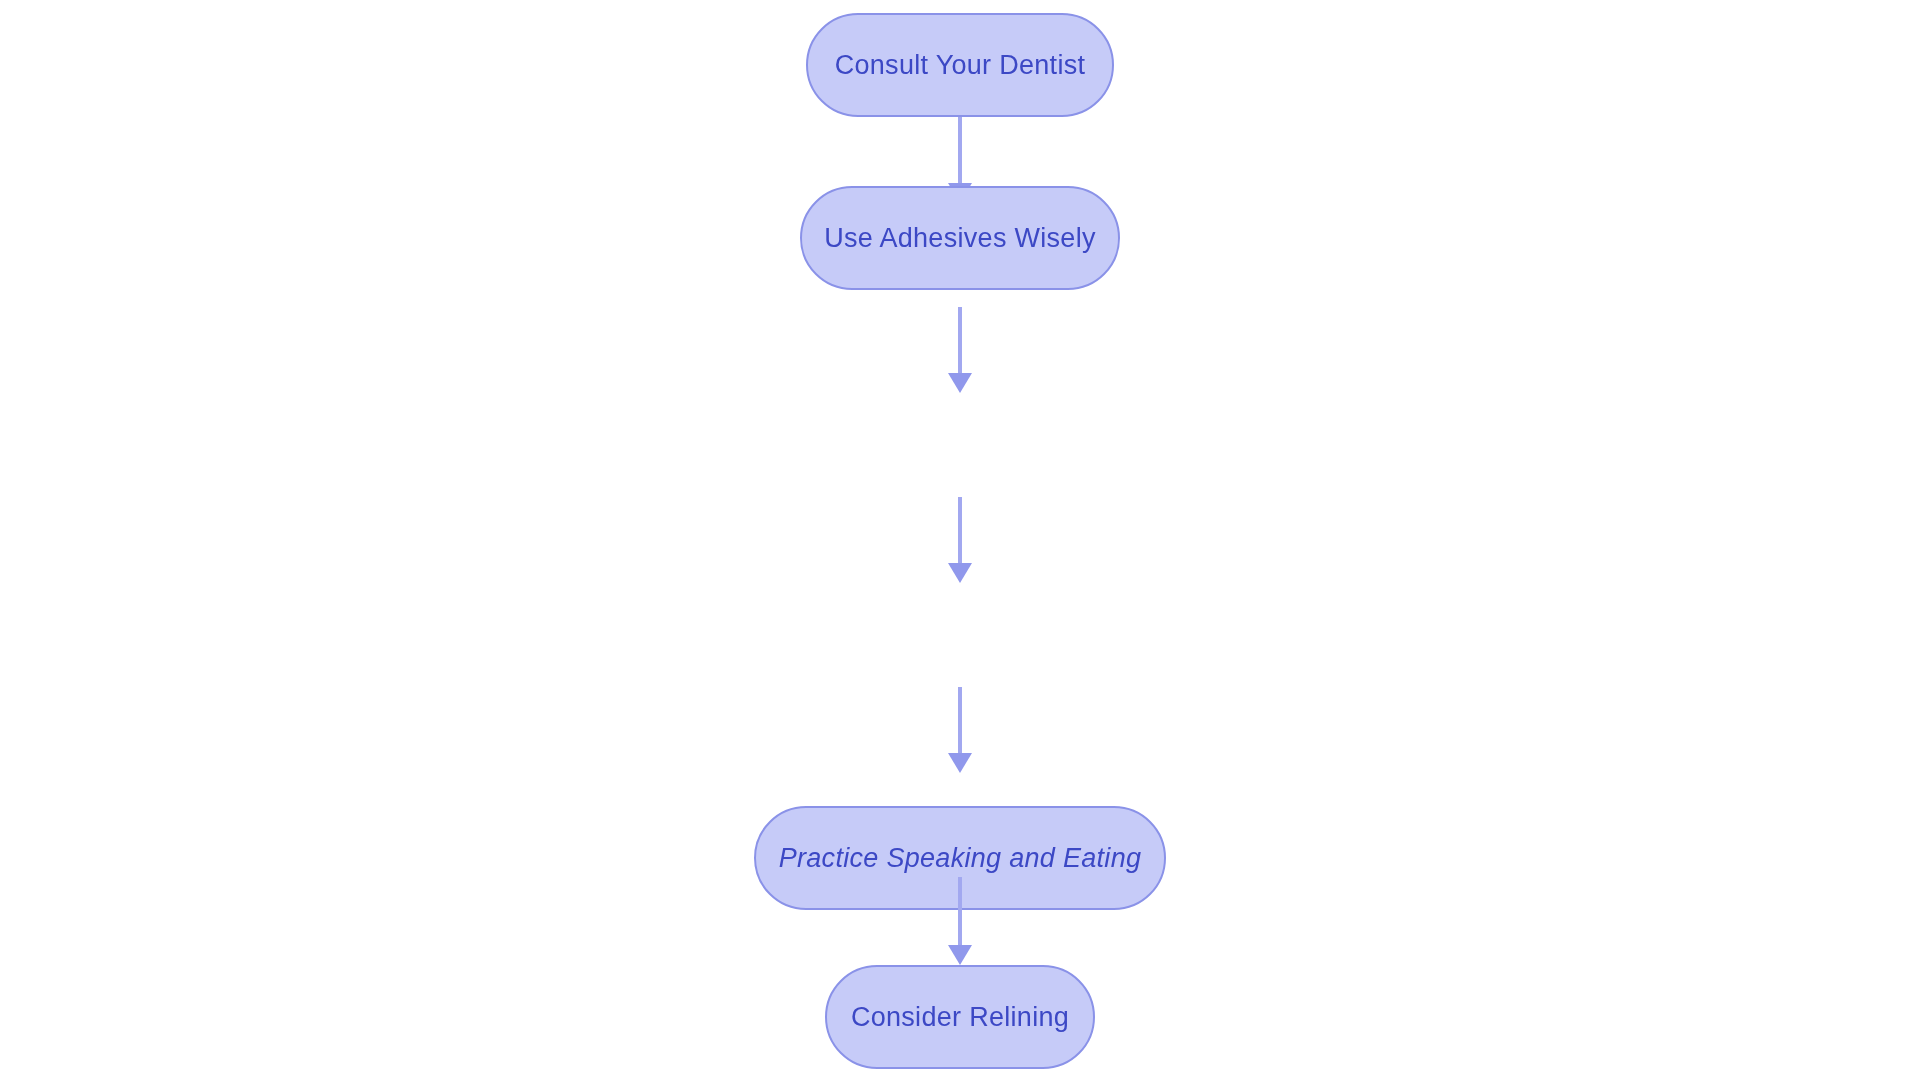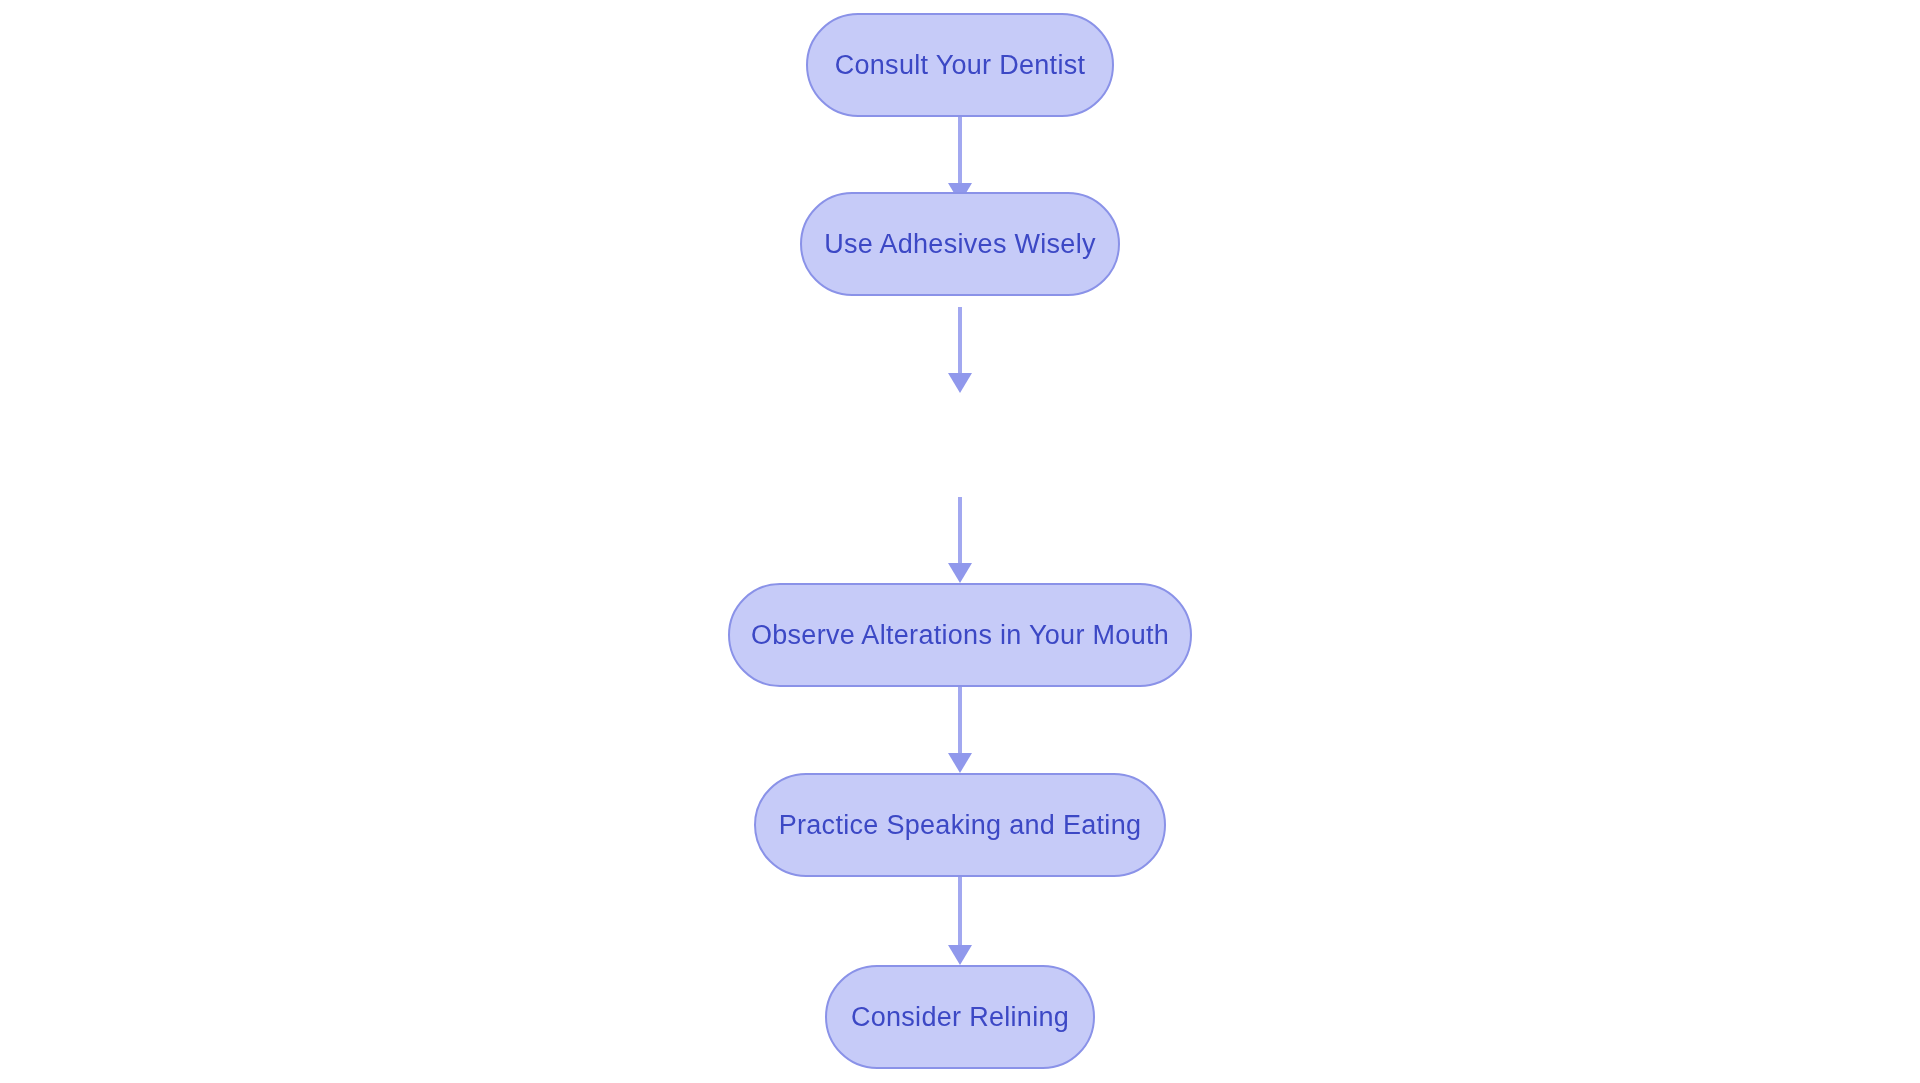--- a/index.html
+++ b/index.html
@@ -34,24 +34,24 @@
     align-items: center;
     justify-content: center;
     white-space: nowrap;
   }
   .node span {
     color: var(--node-text);
     font-size: 27px;
     letter-spacing: 0.3px;
   }
   .n1 { top: 13px;  width: 308px; }
-  .n2 { top: 192px; width: 320px; }
+  .n2 { top: 186px; width: 320px; }
   .n3 { top: 393px; width: 418px; }
   .n4 { top: 583px; width: 464px; }
-  .n5 { top: 773px; width: 412px; }
+  .n5 { top: 806px; width: 412px; font-style: italic; }
   .n6 { top: 965px; width: 270px; text-align: center; }
 
   .arrow {
     position: absolute;
     left: 50%;
     transform: translateX(-50%);
     display: flex;
     flex-direction: column;
     align-items: center;
   }
@@ -95,23 +95,20 @@
     <div class="arrow-line"></div>
     <div class="arrow-head"></div>
   </div>
 
 
   <div class="arrow a3">
     <div class="arrow-line"></div>
     <div class="arrow-head"></div>
   </div>
 
-  <div class="node n4">
-    <span>Observe Alterations in Your Mouth</span>
-  </div>
 
   <div class="arrow a4">
     <div class="arrow-line"></div>
     <div class="arrow-head"></div>
   </div>
 
   <div class="node n5">
     <span>Practice Speaking and Eating</span>
   </div>
 

